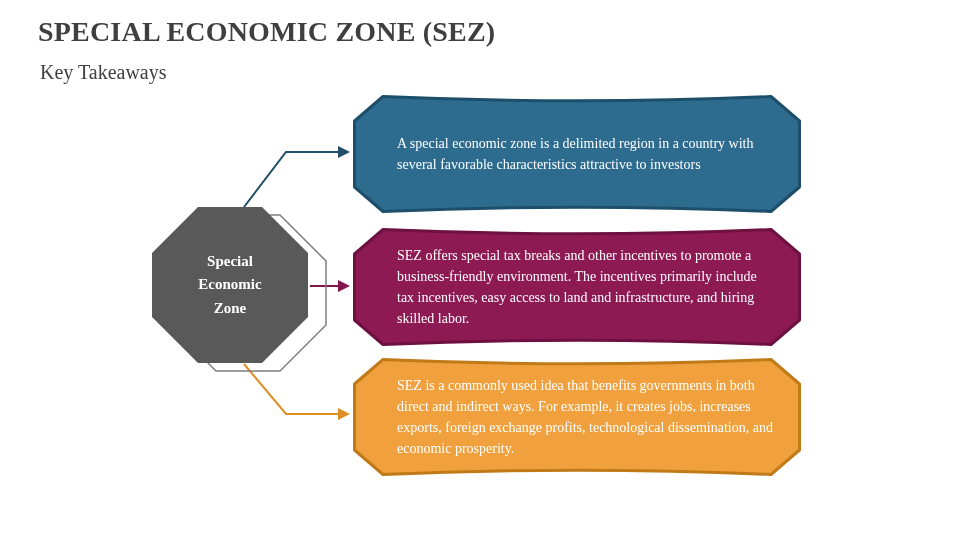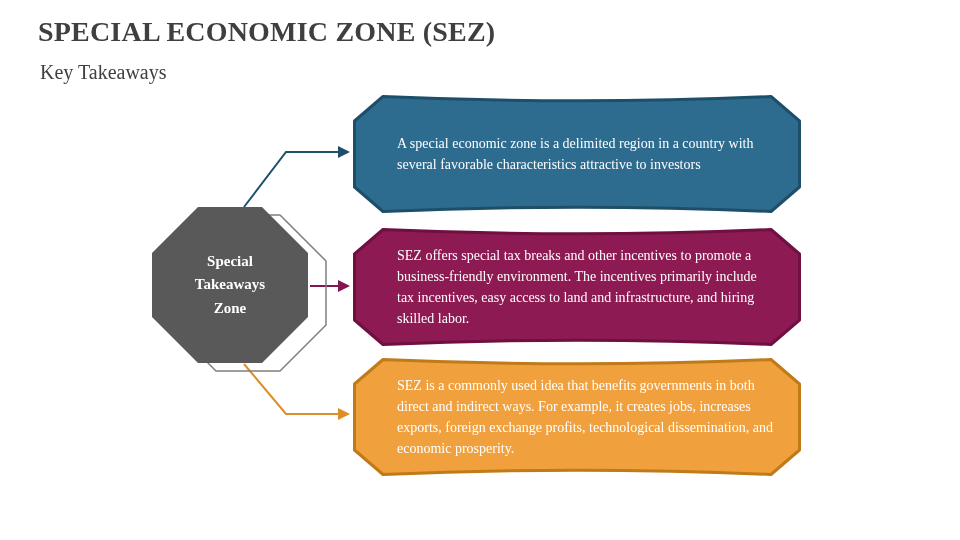--- a/index.html
+++ b/index.html
@@ -64,21 +64,21 @@
 
     <path d="M244,364 L286,414 L338,414" fill="none" stroke-width="2" stroke="#dd8e27"></path>
     <polygon points="338,408 350,414 338,420" fill="#dd8e27"></polygon>
   </svg>
 
   <div class="octagon-wrap">
     <svg width="178" height="170" viewBox="0 0 178 170">
       <polygon points="64,8 128,8 174,54 174,118 128,164 64,164 18,118 18,54" fill="none" stroke-width="1.5" stroke-linejoin="round" stroke="#7f7f7f"></polygon>
       <polygon points="46,0 110,0 156,46 156,110 110,156 46,156 0,110 0,46" stroke="none" fill="#595959"></polygon>
     </svg>
-    <div class="octagon-label">Special Takeaways Zone</div>
+    <div class="octagon-label">Special Economic Zone</div>
   </div>
 
   <div class="banner banner-1">
     <svg viewBox="0 0 448 118" preserveAspectRatio="none">
       <path d="M30,1.5 Q224,10 418,1.5 L446.5,26 L446.5,92 L418,116.5 Q224,108 30,116.5 L1.5,92 L1.5,26 Z" stroke-width="3" stroke-linejoin="round" fill="#2e6c8f" stroke="#1d4f6b"></path>
     </svg>
     <div class="banner-text">A special economic zone is a delimited region in a country with several favorable characteristics attractive to investors</div>
   </div>
 
   <div class="banner banner-2">

